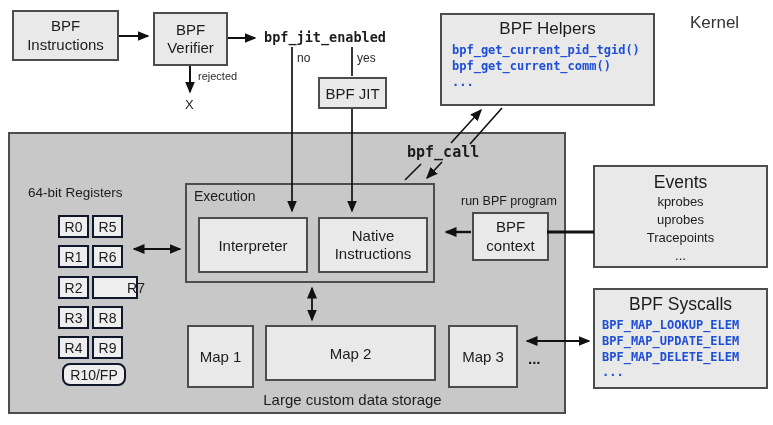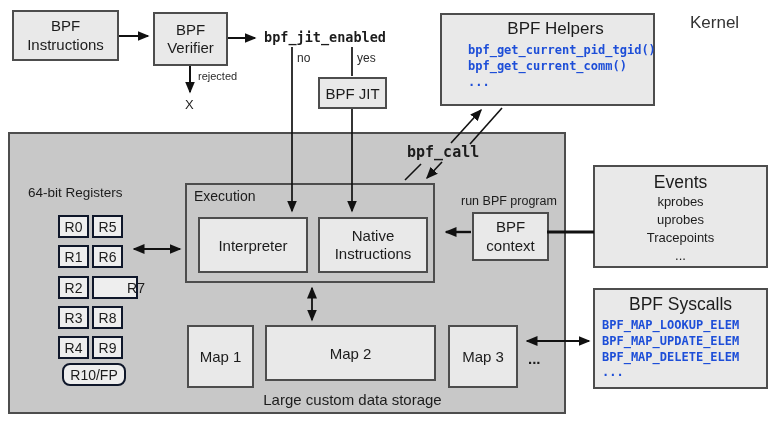--- a/index.html
+++ b/index.html
@@ -39,21 +39,21 @@
 Instructions</div>
   <div class="box ml fs15" style="left:153px;top:12px;width:75px;height:54px;">BPF
 Verifier</div>
   <div class="lbl mono" style="left:264px;top:29px;font-size:13.5px;">bpf_jit_enabled</div>
   <div class="lbl" style="left:297px;top:51px;font-size:12px;color:#2a2a2a;">no</div>
   <div class="lbl" style="left:357px;top:51px;font-size:12px;color:#2a2a2a;">yes</div>
   <div class="lbl" style="left:198px;top:70px;font-size:11px;color:#2a2a2a;">rejected</div>
   <div class="lbl" style="left:185px;top:97px;font-size:13px;">X</div>
   <div class="box fs15" style="left:318px;top:77px;width:69px;height:32px;">BPF JIT</div>
 
-  <div class="outbox" style="left:440px;top:13px;width:215px;height:93px;padding-left:16px;">
+  <div class="outbox" style="left:440px;top:13px;width:215px;height:93px;">
     <div class="obtitle" style="margin-top:4px;">BPF Helpers</div>
     <div style="margin-top:4px;">
       <div class="codeline mono">bpf_get_current_pid_tgid()</div>
       <div class="codeline mono">bpf_get_current_comm()</div>
       <div class="codeline mono">...</div>
     </div>
   </div>
 
   <div class="vmbox" style="left:8px;top:132px;width:558px;height:282px;"></div>
   <div class="lbl" style="left:28px;top:185px;font-size:13.5px;">64-bit Registers</div>

